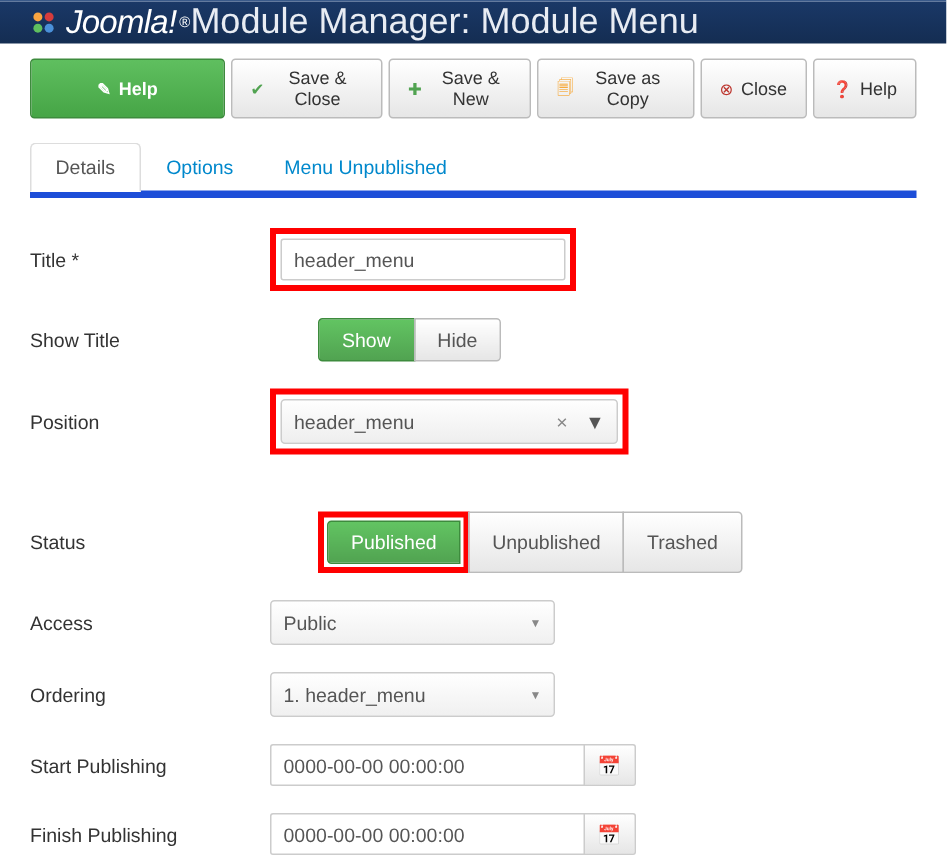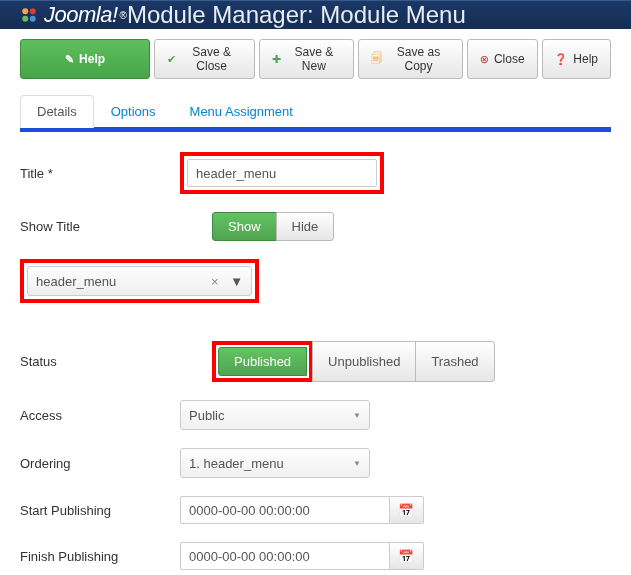--- a/index.html
+++ b/index.html
@@ -89,21 +89,21 @@
 
 <div class="tabs">
   <ul>
     <li class="active">
         <a href="#">Details</a>
       </li>
     <li>
         <a href="#">Options</a>
       </li>
     <li>
-        <a href="#">Menu Assignment</a>
+        <a href="#">Menu Unpublished</a>
       </li>
   </ul>
 </div>
 
 <div class="form-area">
 
   <div class="form-row">
     <label class="form-label">Title *</label>
     <div class="form-control">
       <span class="highlight-red">
@@ -116,20 +116,21 @@
     <label class="form-label">Show Title</label>
     <div class="form-control">
       <div class="btn-group">
         <button class="toggle-btn active">Show</button>
         <button class="toggle-btn">Hide</button>
       </div>
     </div>
   </div>
 
   <div class="form-row">
+    <label class="form-label">Position</label>
     <div class="form-control">
       <span class="highlight-red">
         <div class="position-select">
           <span>header_menu</span>
           <span>
             <span class="close-x">×</span>
             <span class="caret">▼</span>
           </span>
         </div>
       </span>

